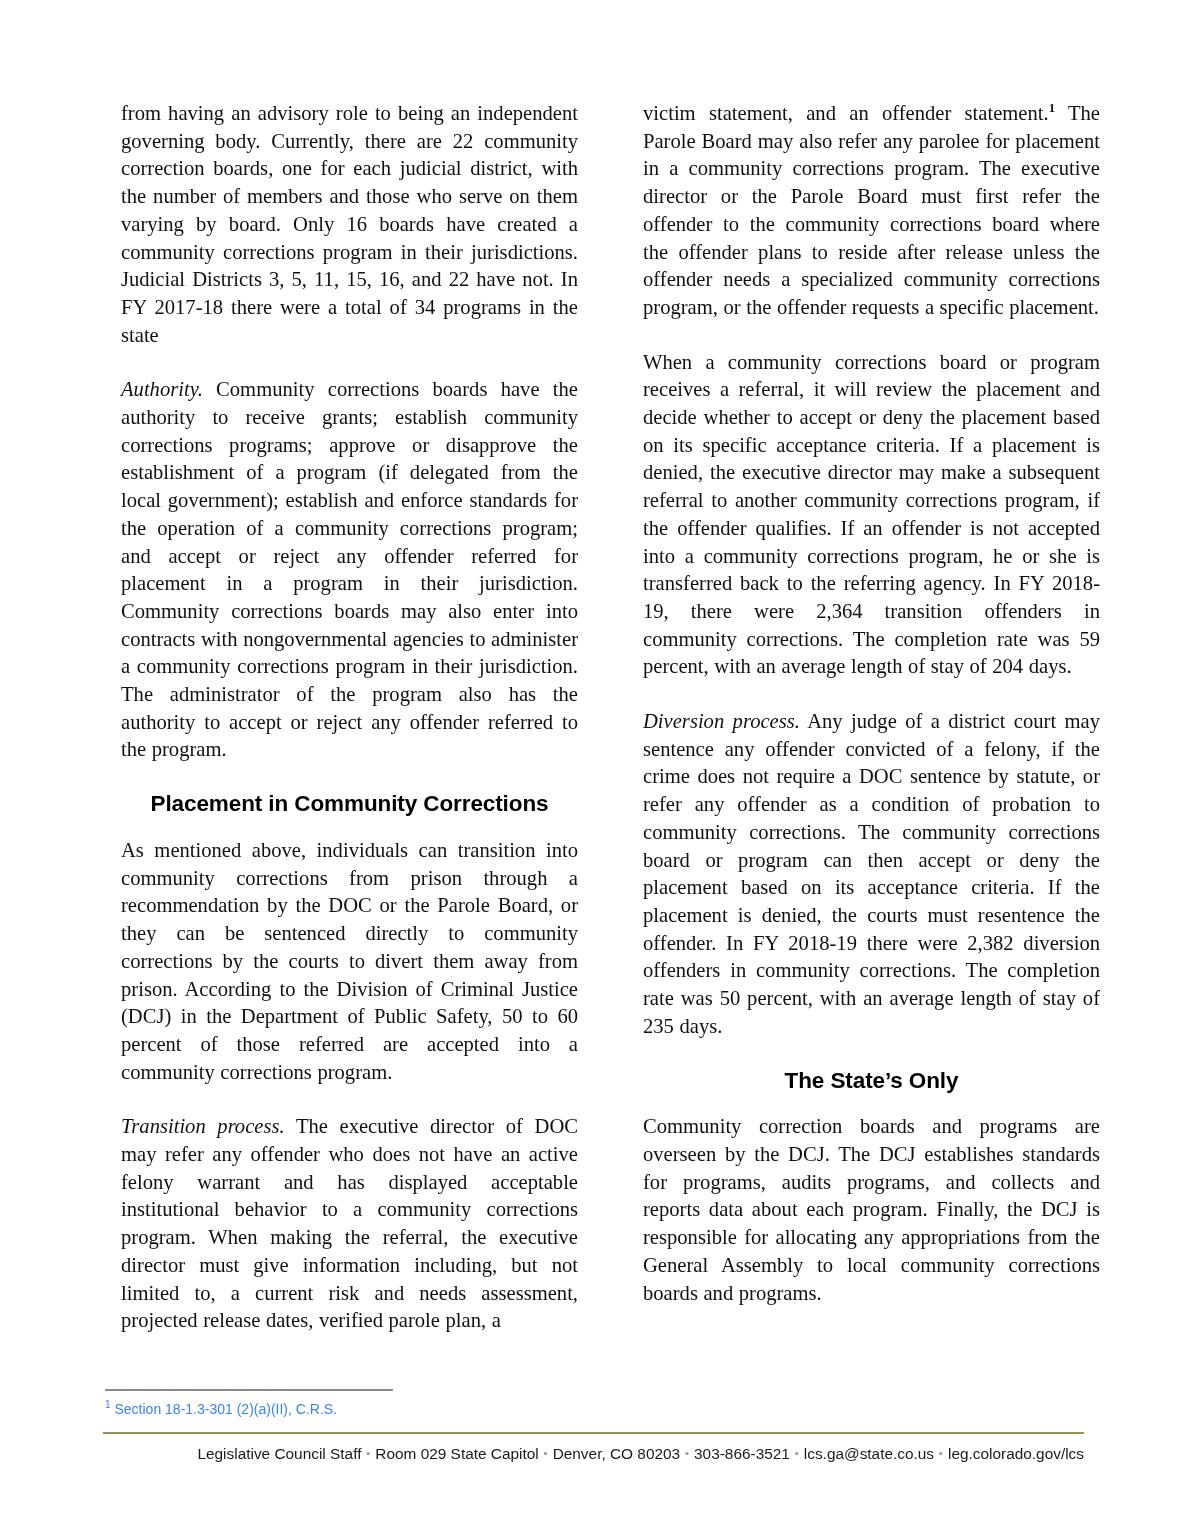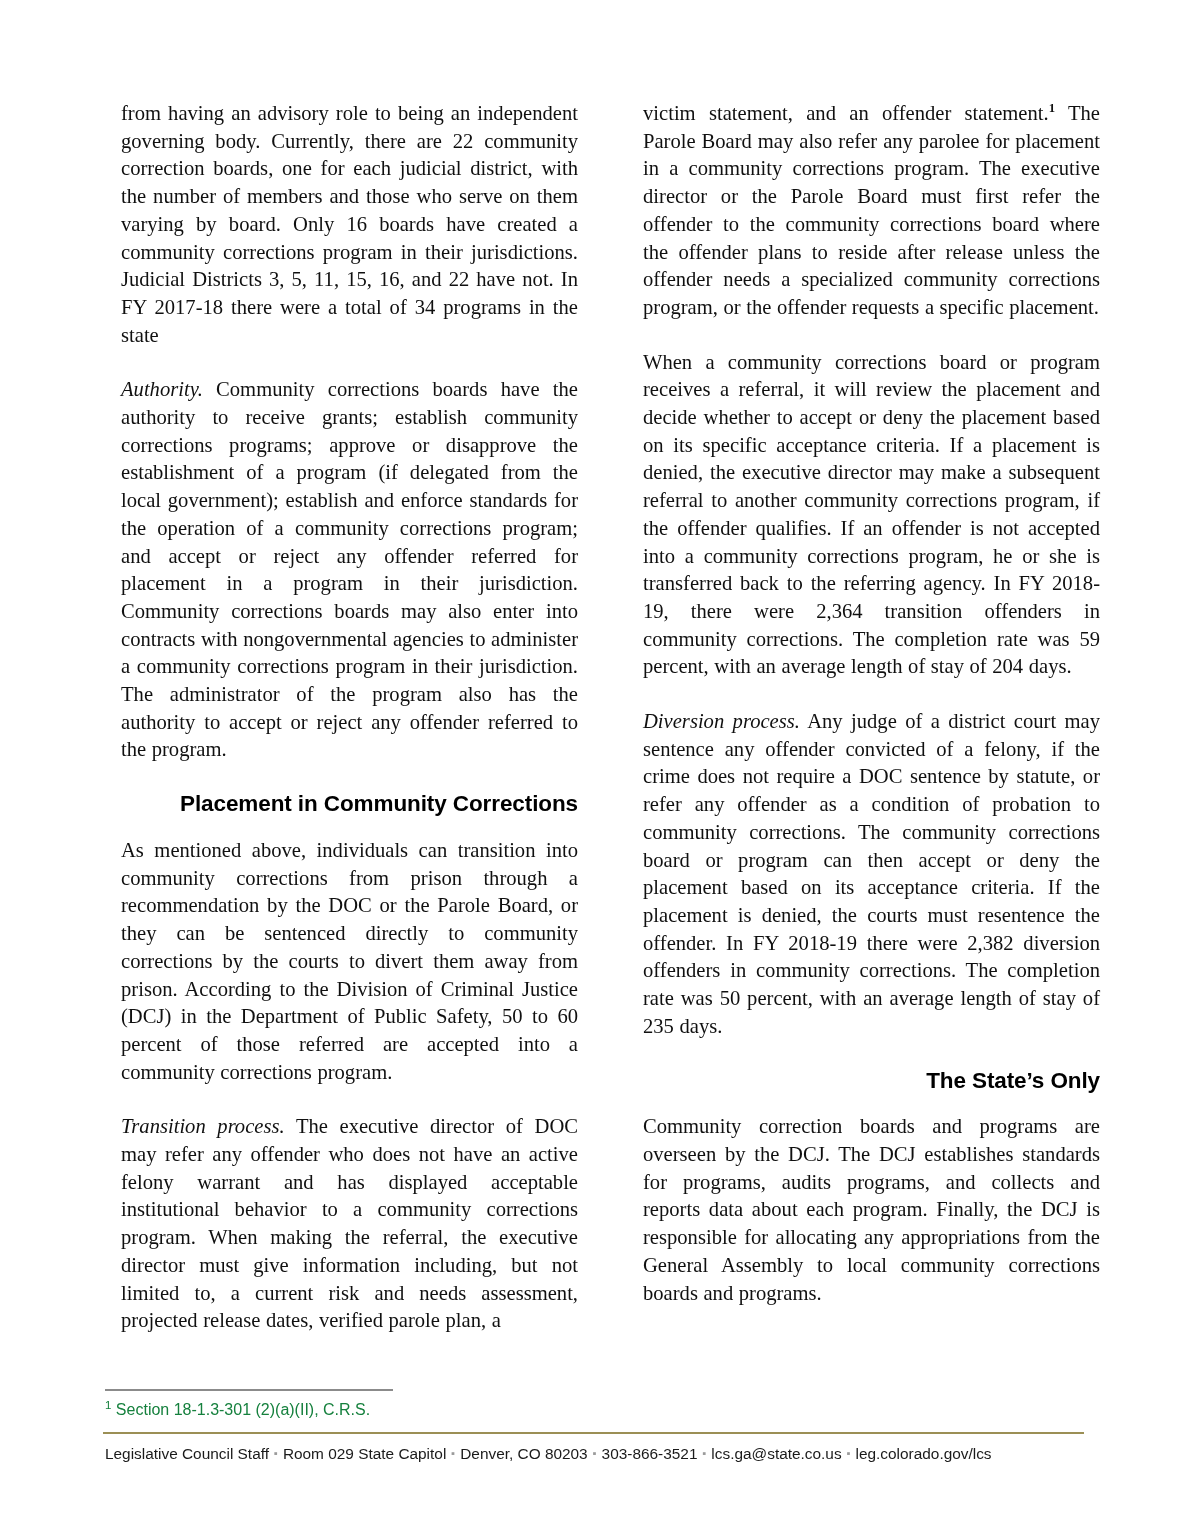--- a/index.html
+++ b/index.html
@@ -62,42 +62,42 @@
   }
 
   h2.section-heading {
     font-family: "Liberation Sans", "DejaVu Sans", sans-serif;
     font-weight: bold;
     font-size: 22.5px;
     line-height: 1.15;
     letter-spacing: -0.1px;
     color: #000000;
     margin: 13px 0 20px 0;
-    text-align: right;
+    text-align: center;
   }
   h2.section-heading.tight-top { margin-top: 12px; }
 
   
   .footnote-zone {
     position: absolute;
     left: 105px;
     top: 1389px;
     width: 979px;
   }
   .footnote-rule {
     width: 288px;
     height: 2px;
     background: #8b8b8b;
     margin: 0 0 9px 0;
   }
   .footnote-text {
     font-family: "Liberation Sans", "DejaVu Sans", sans-serif;
-    font-size: 16px;
+    font-size: 14px;
     line-height: 1.3;
-    color: #15803d;
+    color: #3b82f6;
   }
   .footnote-text sup {
     font-size: 0.72em;
     vertical-align: super;
     line-height: 0;
   }
 
   
   .footer-rule {
     position: absolute;
@@ -105,21 +105,21 @@
     top: 1432px;
     width: 981px;
     height: 2px;
     background: #9b8f55;
   }
   .footer {
     position: absolute;
     left: 105px;
     top: 1444px;
     width: 979px;
-    text-align: left;
+    text-align: right;
     font-family: "Liberation Sans", "DejaVu Sans", sans-serif;
     font-size: 15.4px;
     line-height: 1.35;
     color: #1a1a1a;
     white-space: nowrap;
   }
   .footer .sep {
     color: #9a9a9a;
     padding: 0 5px;
     font-size: 11px;

